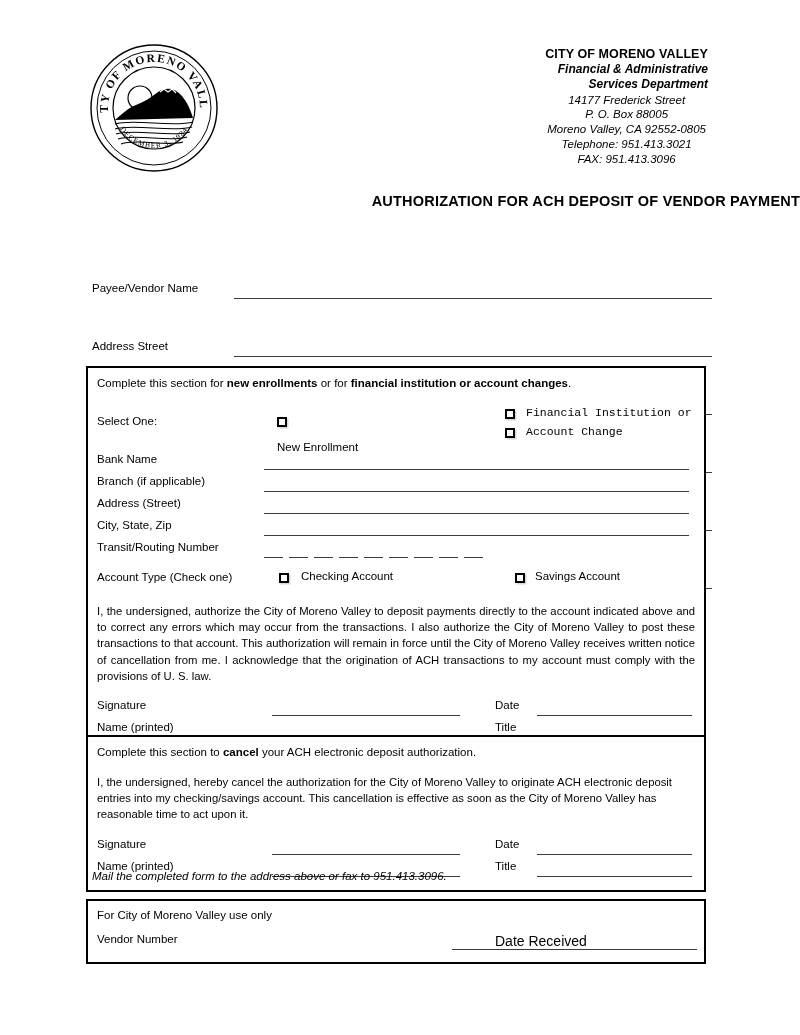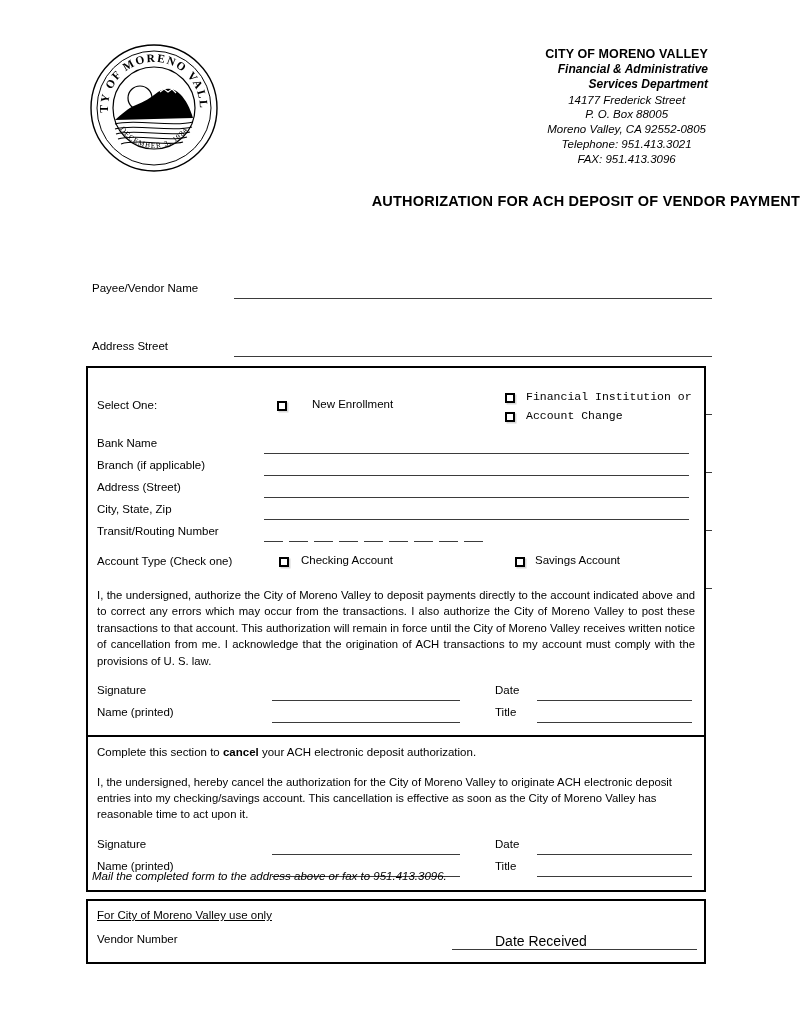--- a/index.html
+++ b/index.html
@@ -134,21 +134,22 @@
     left: 0;
     top: 11px;
     font-size: 11.5px;
   }
   .opt-new {
     position: absolute;
     left: 180px;
     top: 10px;
     display: flex;
     align-items: flex-start;
-    gap: 25px;
+    gap: 14px;
+    flex-direction: column;
   }
   .opt-change {
     position: absolute;
     left: 408px;
     top: 2px;
     font-family: Liberation Mono, monospace;
   }
   .opt-change-line {
     display: flex;
     align-items: flex-start;
@@ -289,21 +290,20 @@
     position: absolute;
     left: 92px;
     top: 870px;
     font-size: 11.5px;
     font-style: italic;
   }
 
   
   .cityuse-title {
     font-size: 11.5px;
-    text-decoration: underline;
   }
   .cityuse-row {
     position: relative;
     height: 20px;
     margin-top: 11px;
   }
   .cu-label {
     position: absolute;
     left: 0;
     top: 1px;
@@ -404,20 +404,23 @@
     </div>
     <div class="fld-row">
       <span class="fld-label">Contact e-mail</span>
       <span class="fld-rule"></span>
     </div>
   </div>
 
   <div class="sec-box" style="top:366px;">
     <div class="sec-pad">
 
+      <div class="sec-intro">
+        <span>Complete this section for </span><b>new enrollments</b><span> or for </span><b>financial institution or account changes</b><span>.</span>
+      </div>
 
       <div class="select-row">
         <span class="select-label">Select One:</span>
 
         <div class="opt-new">
           <span class="cbx"></span>
           <span class="opt-text">New Enrollment</span>
         </div>
 
         <div class="opt-change">

